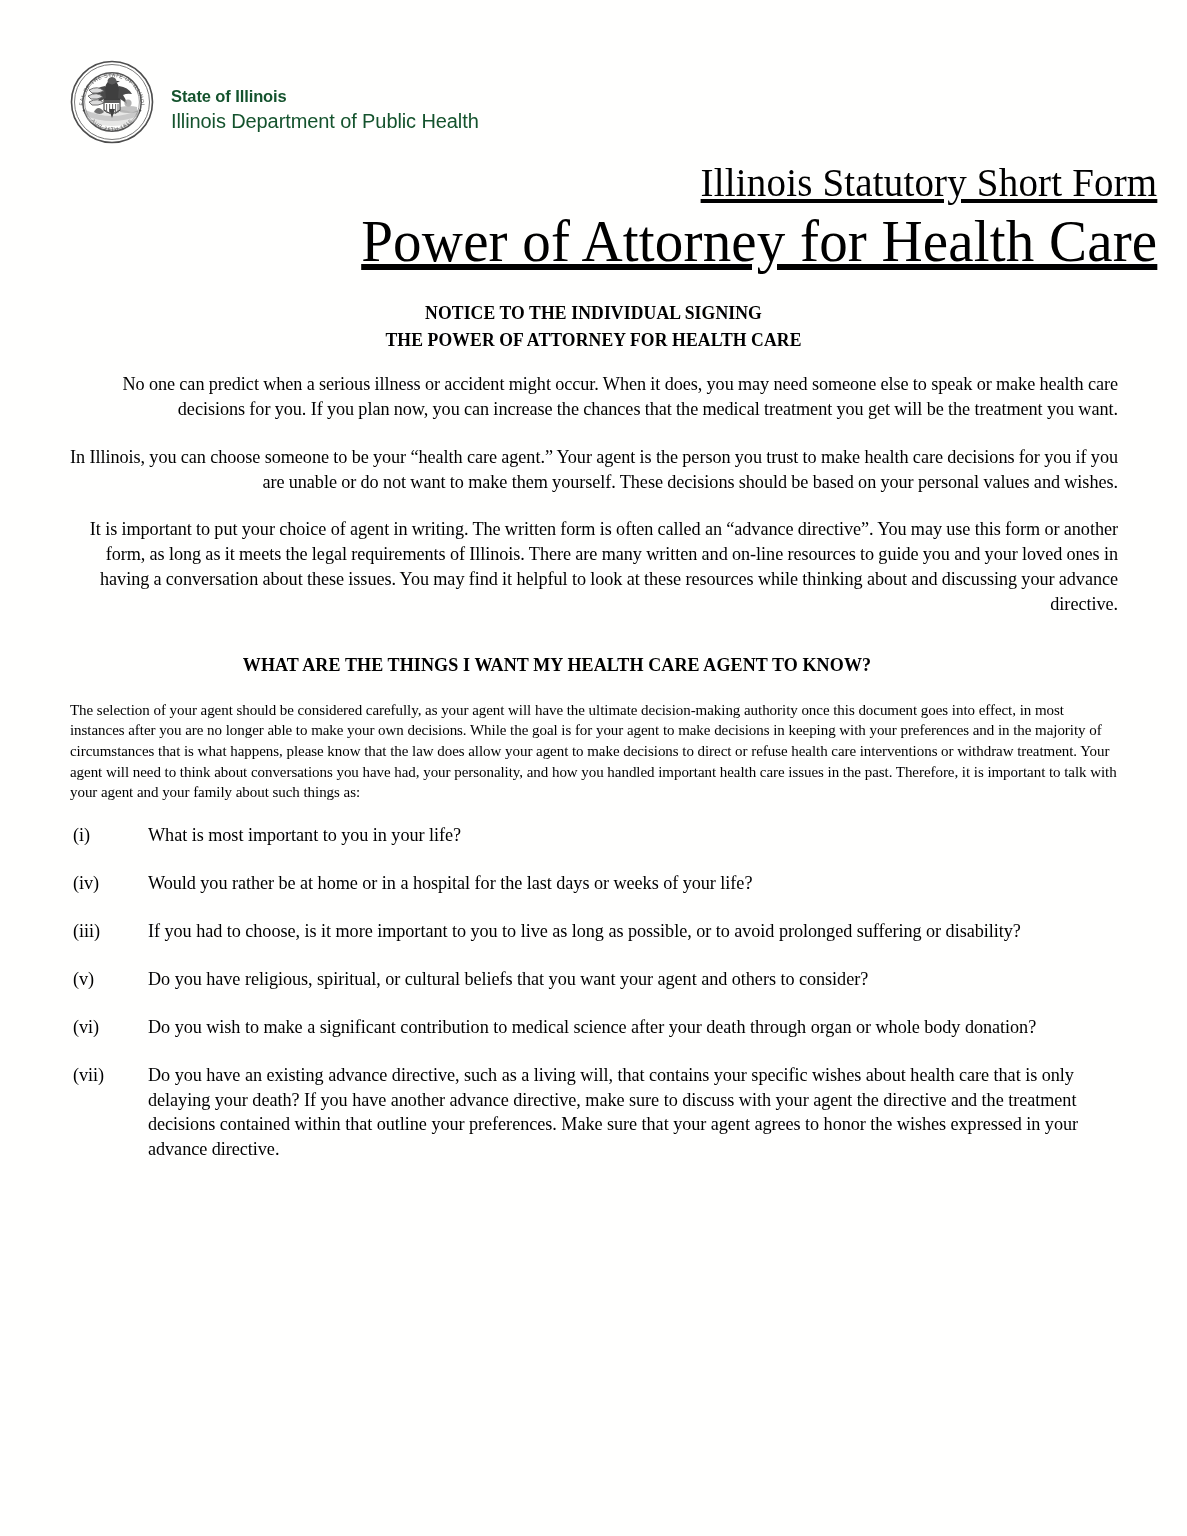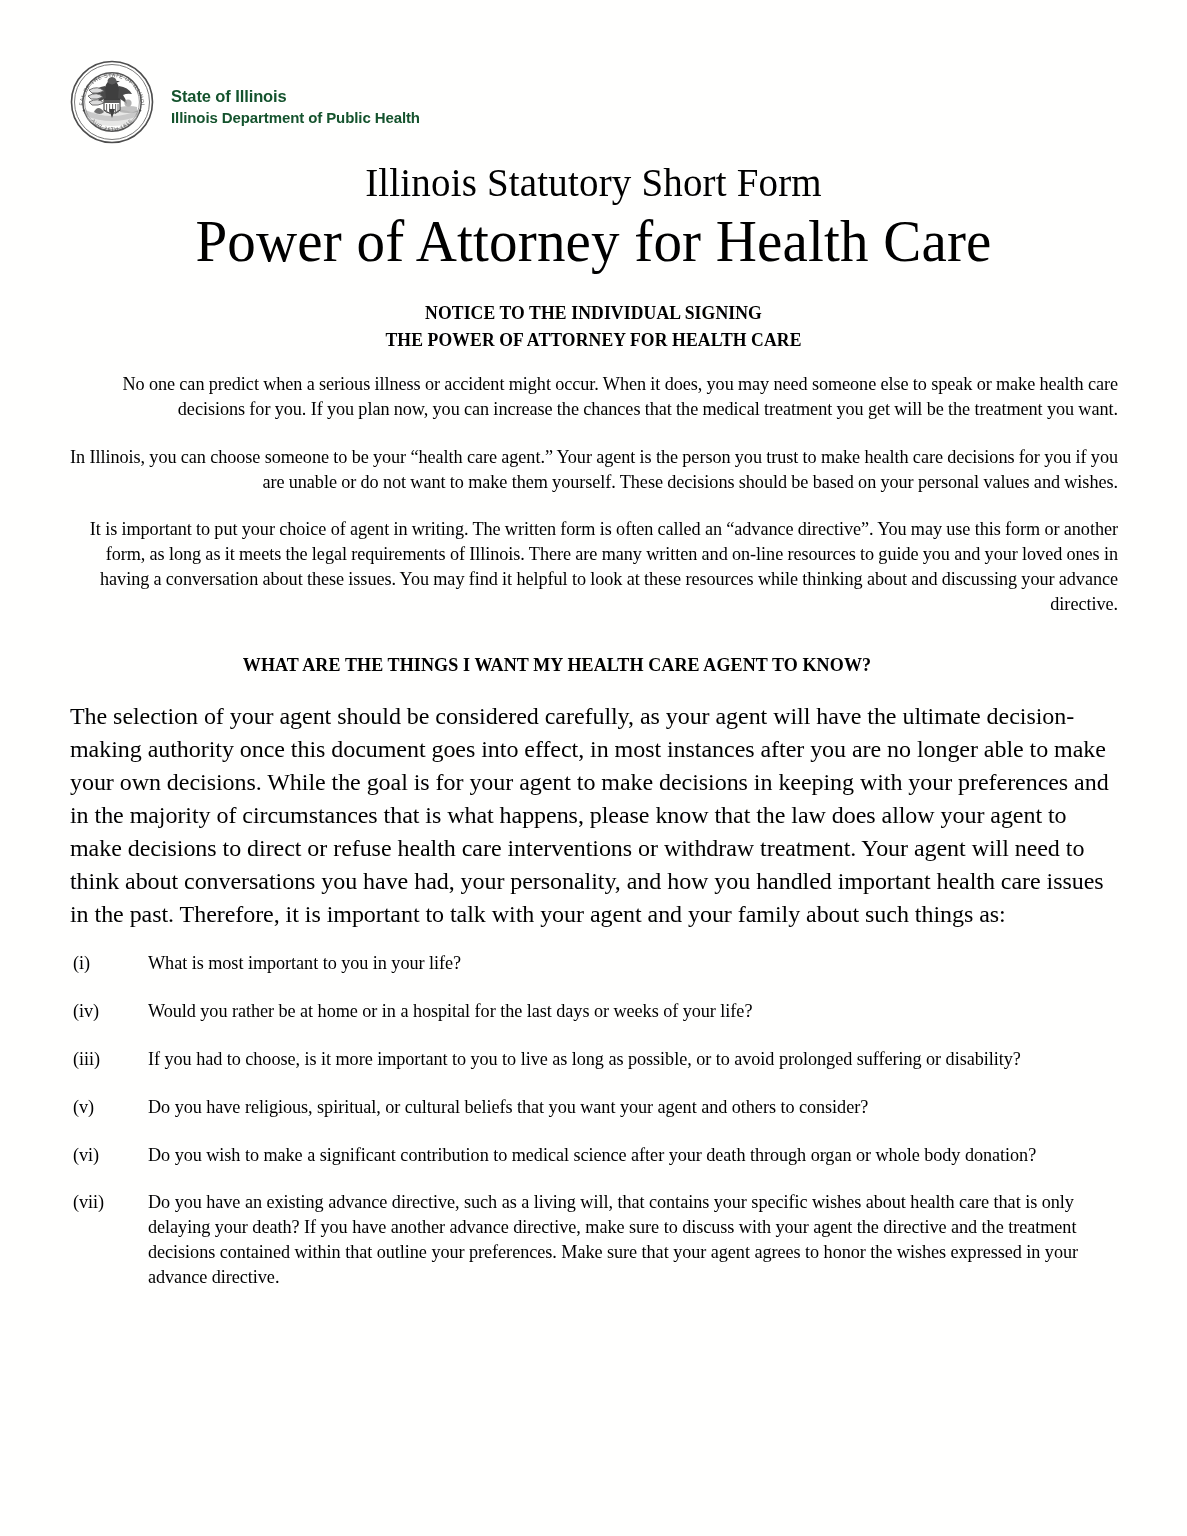--- a/index.html
+++ b/index.html
@@ -45,33 +45,34 @@
     padding-top: 26px;
     line-height: 1.32;
   }
   .org-name {
     font-size: 16.5px;
     font-weight: bold;
     letter-spacing: -0.1px;
     display: block;
   }
   .org-dept {
-    font-size: 15px;
-    font-weight: bold;
+    font-size: 20px;
+    font-weight: normal;
     letter-spacing: -0.1px;
     display: block;
   }
 
   
   .title-block {
     position: absolute;
     left: 0;
     right: 0;
     top: 160px;
-    text-align: center;
+    text-align: right;
+    text-decoration: underline;
   }
   .title-line1 {
     font-family: "Liberation Serif", "DejaVu Serif", serif;
     font-size: 41px;
     line-height: 1.08;
     letter-spacing: 0.2px;
     transform: scaleX(0.95);
     transform-origin: center;
     display: block;
   }
@@ -125,21 +126,21 @@
     font-size: 19px;
     margin: 37px 0 24px 0;
     letter-spacing: 0.1px;
     transform: scaleX(0.95);
     transform-origin: center;
     padding-right: 78px;
   }
 
   p.lead-par {
     margin: 0 0 20px 0;
-    font-size: 24px;
+    font-size: 15px;
     line-height: 1.375;
     letter-spacing: -0.05px;
   }
 
   
   .roman-list {
     margin: 9px 0 0 0;
     padding: 0;
     list-style: none;
   }

